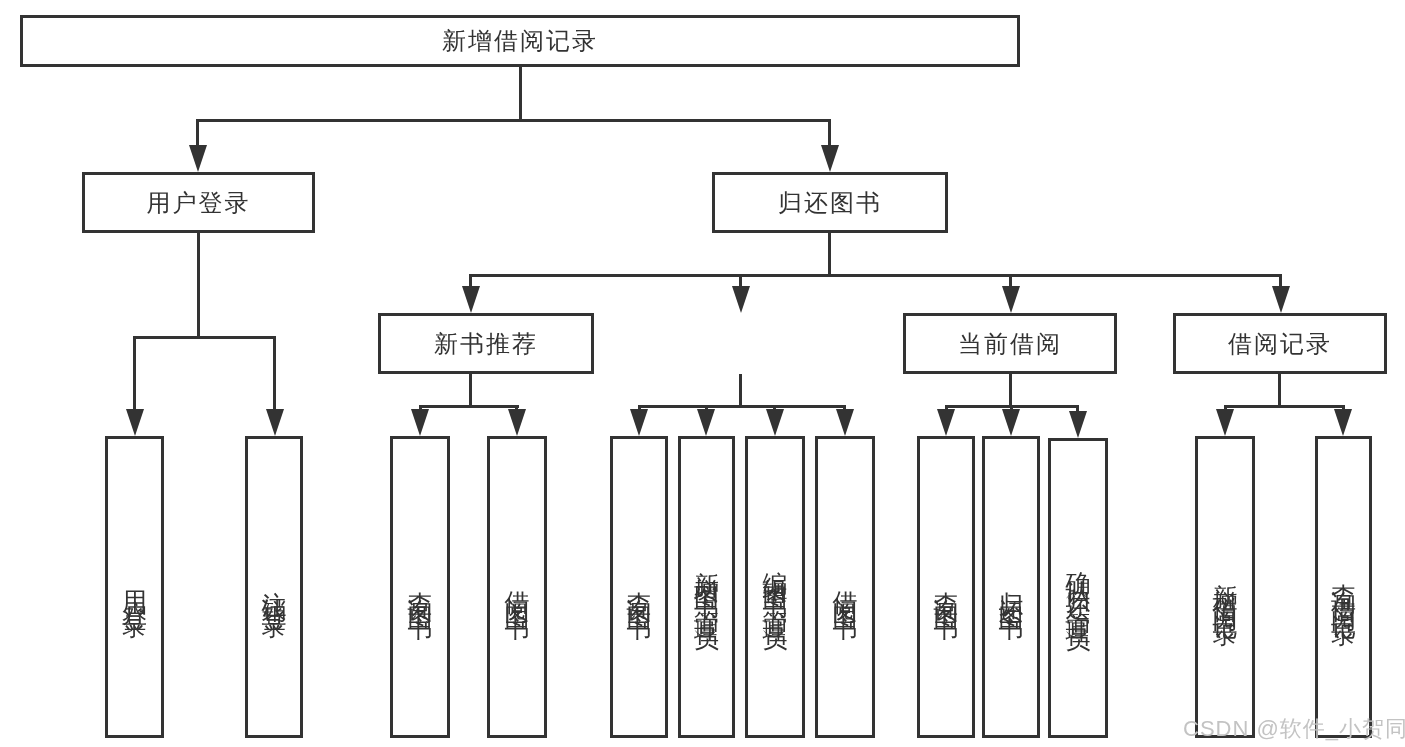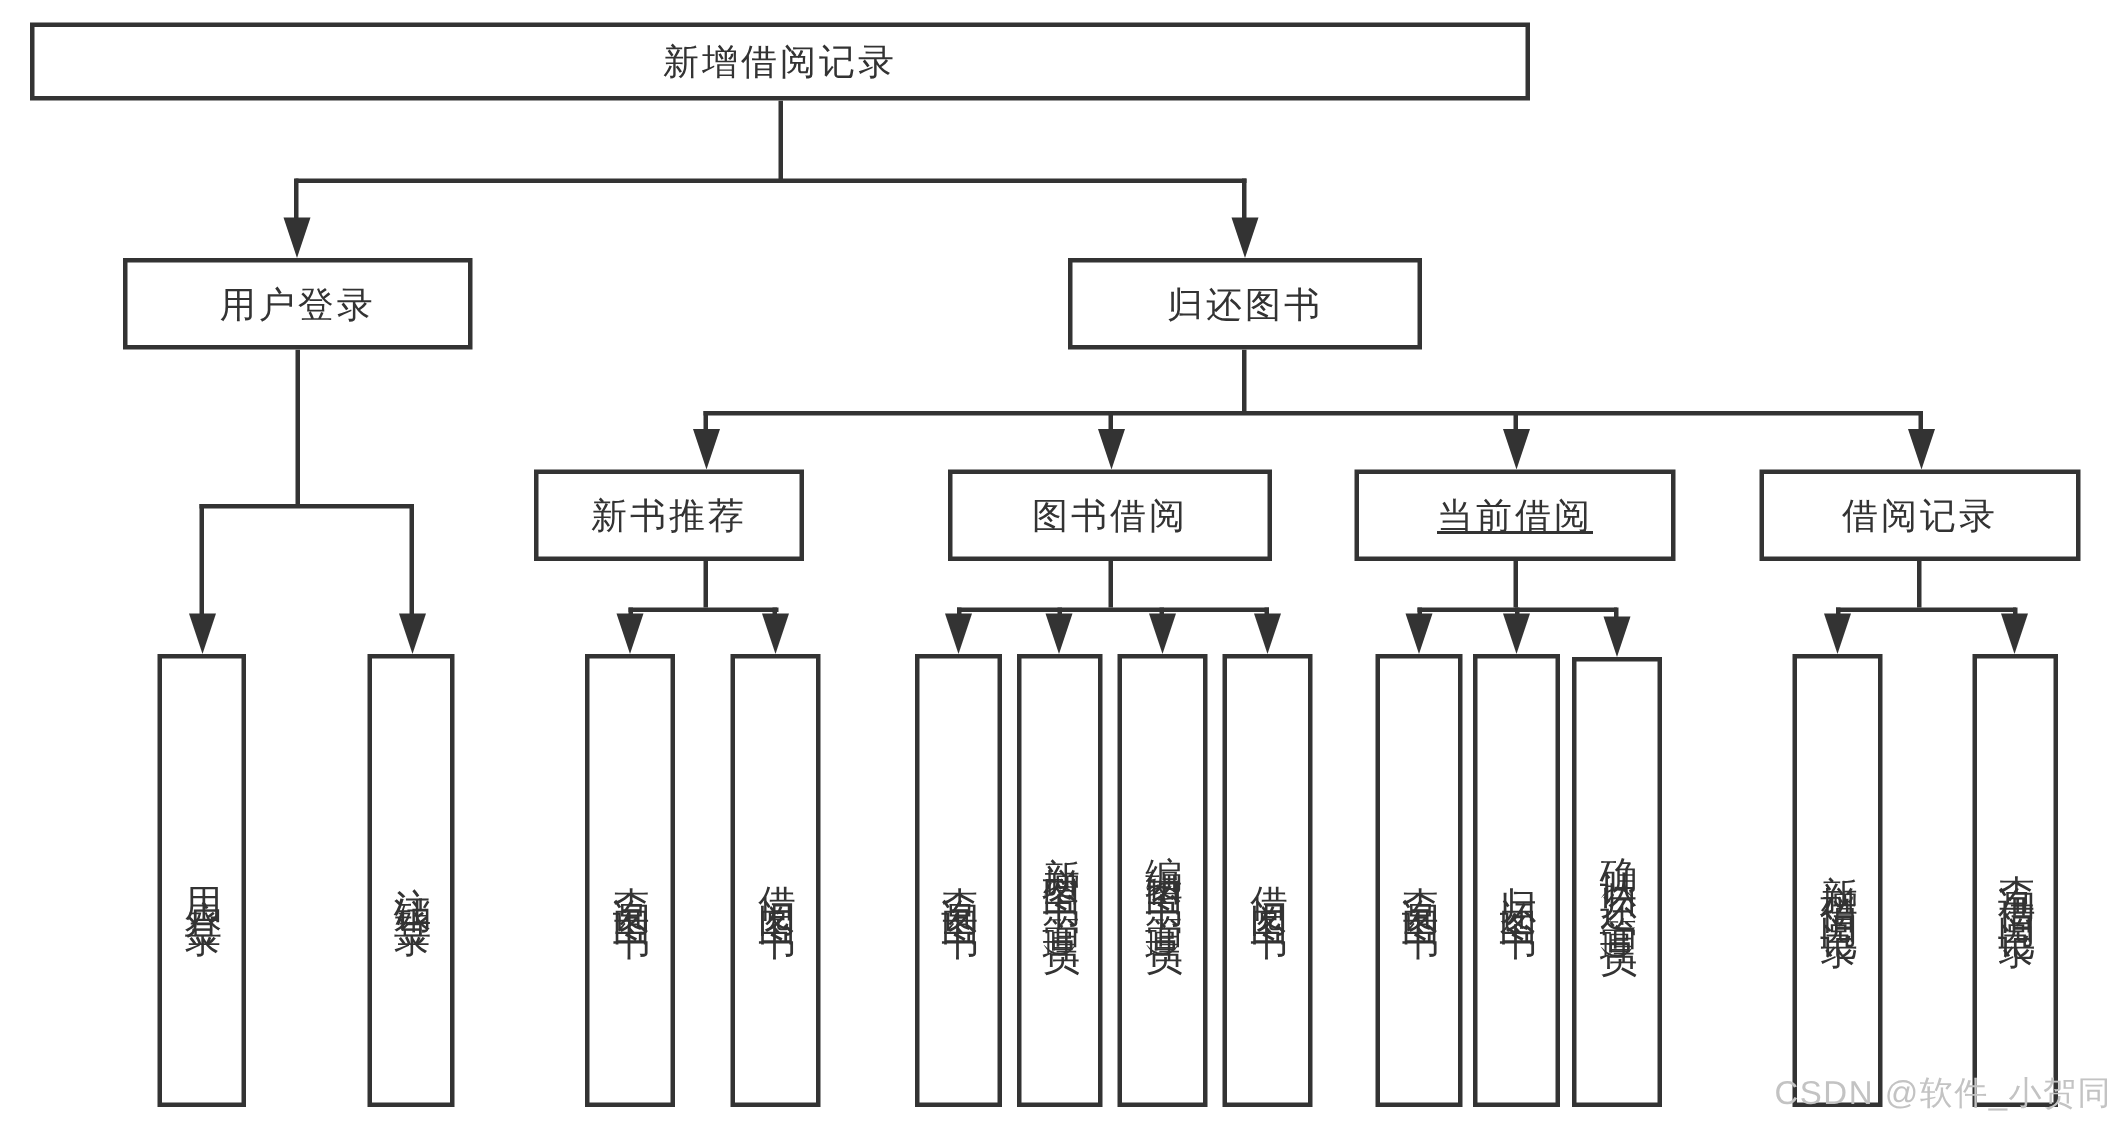--- a/index.html
+++ b/index.html
@@ -20,23 +20,23 @@
   .leaf{font-size:25px;letter-spacing:0;}
   .leaf .vtext{
     writing-mode:vertical-lr;letter-spacing:8px;line-height:1;
     display:block;white-space:nowrap;
   }
 
   
   .n-root          {left:20px;  top:15px;  width:1000px; height:52px;}
   .n-user-login    {left:82px;  top:172px; width:233px;  height:61px;}
   .n-book-mgmt     {left:712px; top:172px; width:236px;  height:61px;}
-  .n-new-book-rec  {left:356px; top:313px; width:180px;  height:61px;}
+  .n-new-book-rec  {left:378px; top:313px; width:216px;  height:61px;}
   .n-book-borrow   {left:632px; top:313px; width:216px;  height:61px;}
-  .n-current-borrow{left:903px; top:313px; width:214px;  height:61px;text-decoration:underline;}
+  .n-current-borrow{left:903px; top:313px; width:214px;  height:61px;}
   .n-borrow-record {left:1173px;top:313px; width:214px;  height:61px;}
 
   
   .n-leaf-user-login {left:105px; top:436px; width:59px; height:302px;}
   .n-leaf-logout     {left:245px; top:436px; width:58px; height:302px;}
   .n-leaf-rec-query  {left:390px; top:436px; width:60px; height:302px;}
   .n-leaf-rec-borrow {left:487px; top:436px; width:60px; height:302px;}
   .n-leaf-bb-query   {left:610px; top:436px; width:58px; height:302px;}
   .n-leaf-bb-add     {left:678px; top:436px; width:57px; height:302px;}
   .n-leaf-bb-edit    {left:745px; top:436px; width:60px; height:302px;}
@@ -199,23 +199,20 @@
   <div class="node n-user-login">
     <span>用户登录</span>
   </div>
   <div class="node n-book-mgmt">
     <span>归还图书</span>
   </div>
 
   <div class="node n-new-book-rec">
     <span>新书推荐</span>
   </div>
-  <div class="node n-book-borrow">
-    <span>图书借阅</span>
-  </div>
   <div class="node n-current-borrow">
     <span>当前借阅</span>
   </div>
   <div class="node n-borrow-record">
     <span>借阅记录</span>
   </div>
 
   <div class="node leaf n-leaf-user-login">
     <span class="vtext">用户登录</span>
   </div>

